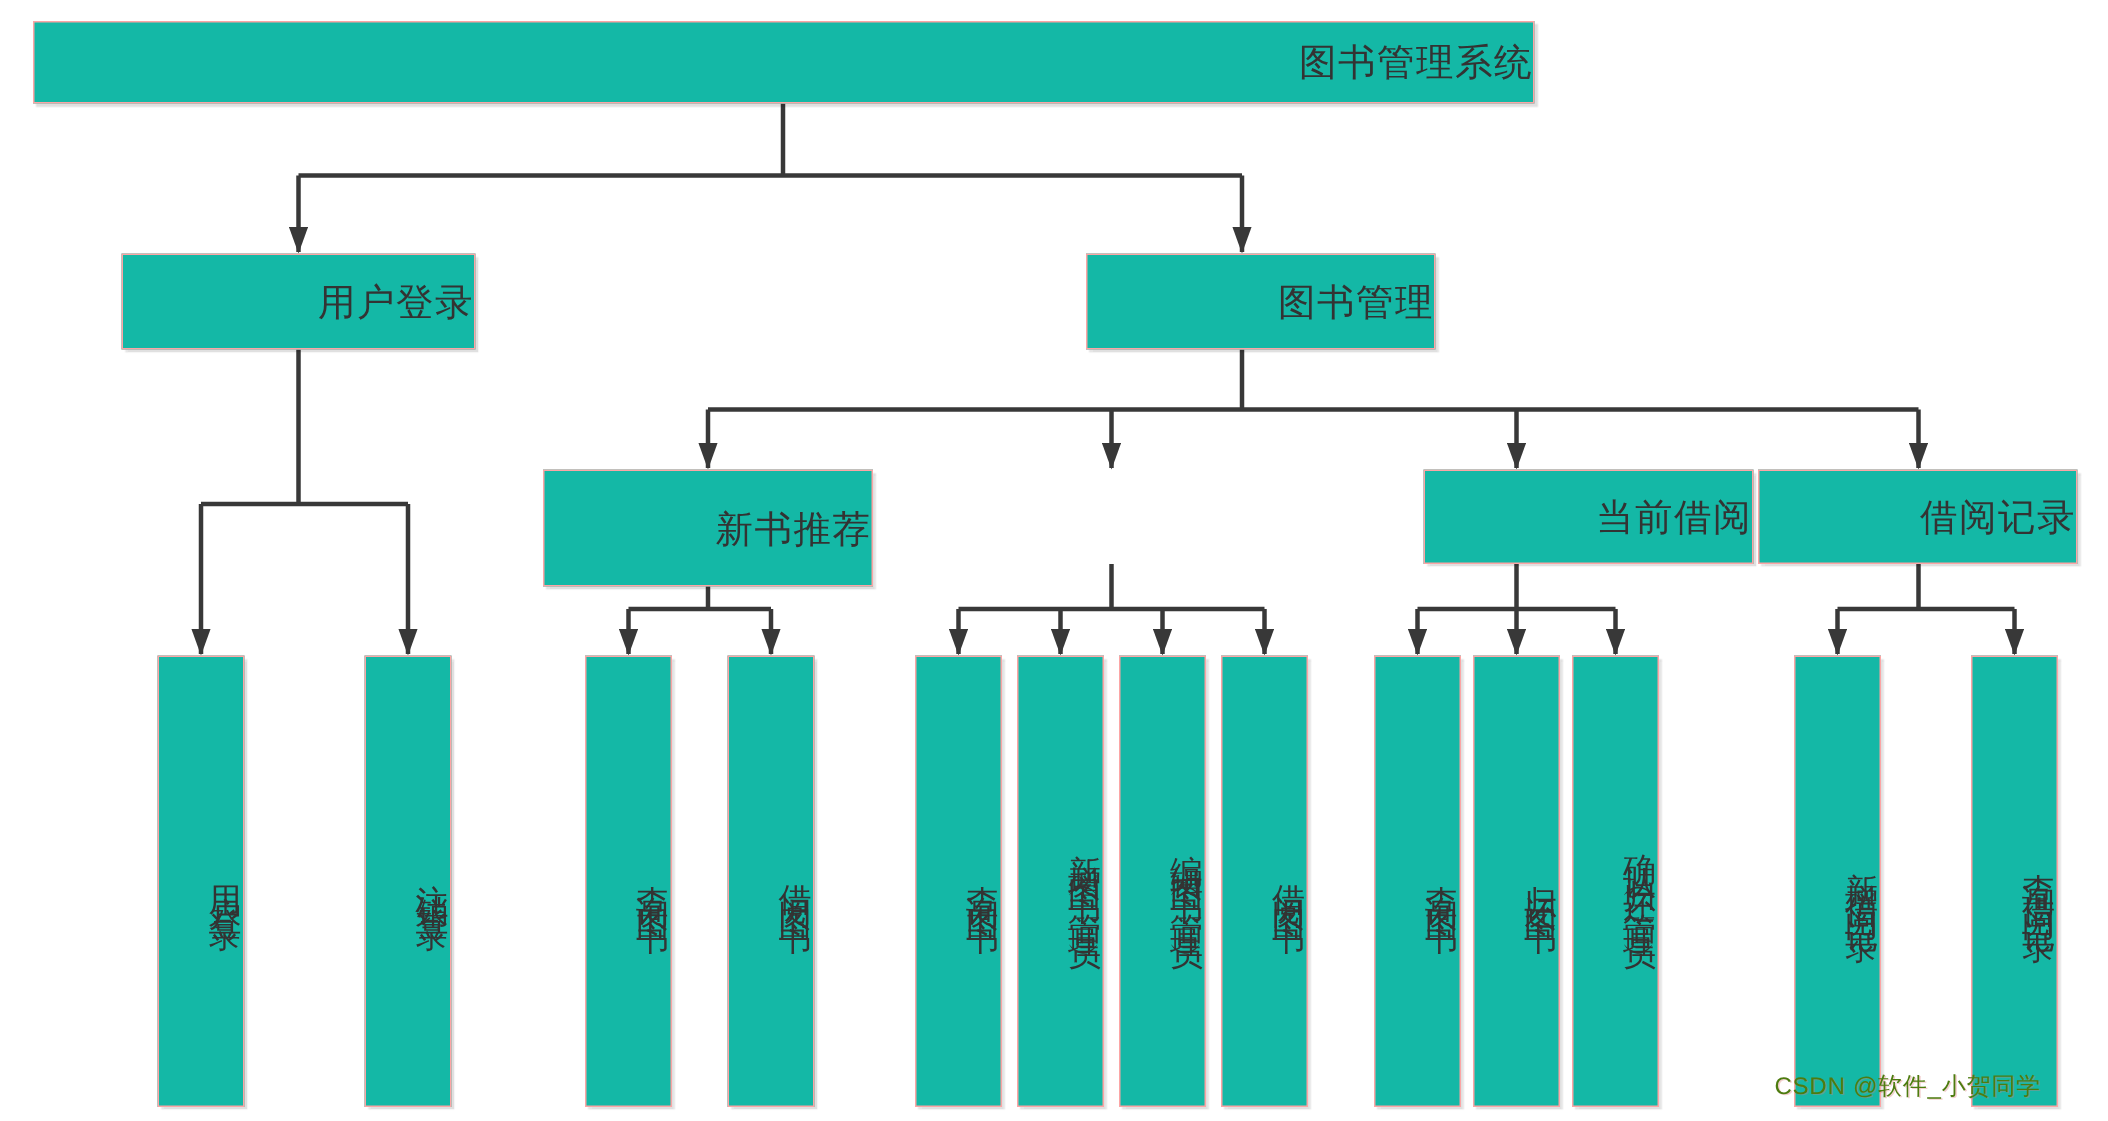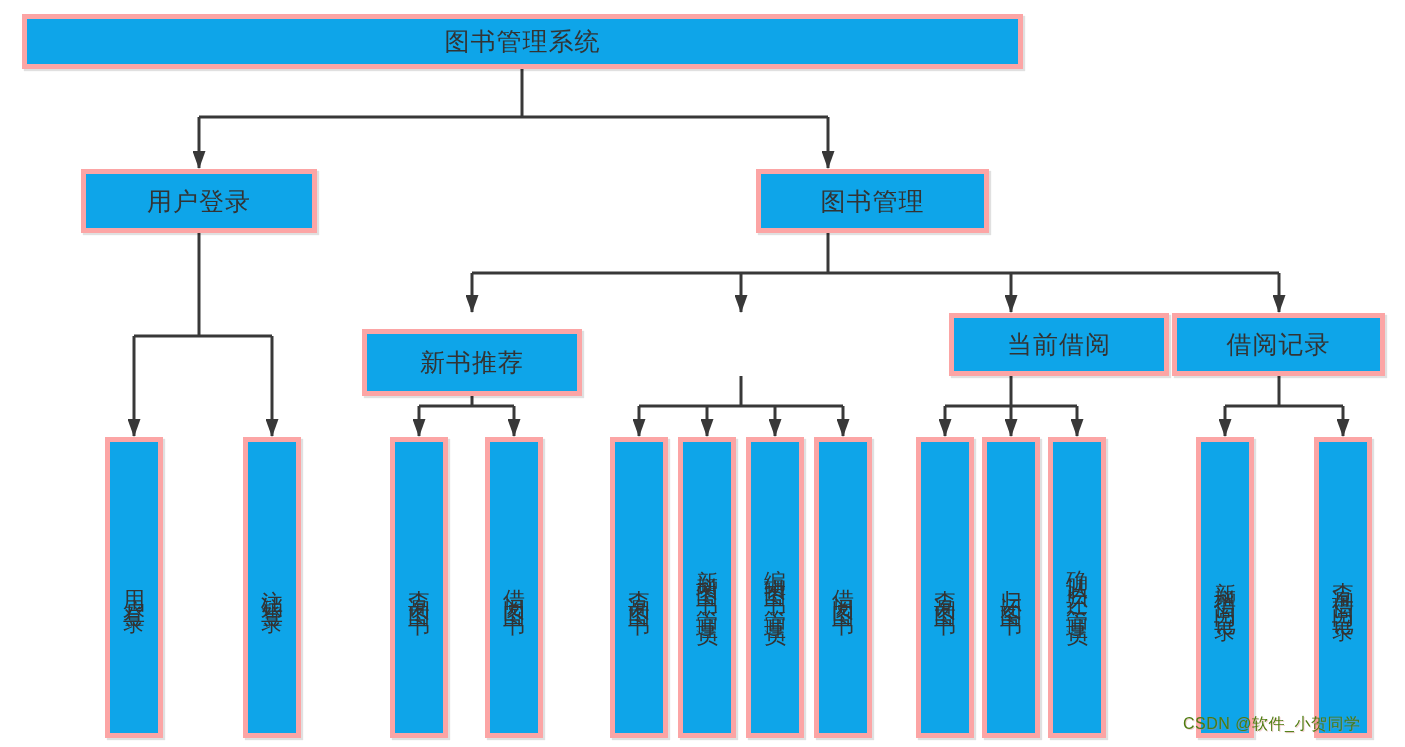--- a/index.html
+++ b/index.html
@@ -9,25 +9,25 @@
     font-family: "Liberation Sans", sans-serif;
     position: relative;
     overflow: hidden;
   }
   .canvas { position: absolute; left: 0; top: 0; width: 1405px; height: 747px; }
   svg.wires { position: absolute; left: 0; top: 0; z-index: 1; }
   .wire { stroke: #383838; stroke-width: 3; fill: none; }
   .box {
     position: absolute;
     box-sizing: border-box;
-    background: #0ea5e9;
-    border: 5px solid #fca5a5;
+    background: #14b8a6;
+    border: 1px solid #fca5a5;
     display: flex;
     align-items: center;
-    justify-content: center;
+    justify-content: flex-end;
     color: #333333;
     z-index: 2;
     box-shadow: 2px 2px 1px rgba(0,0,0,0.12);
   }
   .hlabel {
     font-size: 25px;
     letter-spacing: 1px;
     color: #333333;
     white-space: nowrap;
   }
@@ -118,25 +118,25 @@
     </g>
   </svg>
 
   <div class="box" style="left:22px; top:14px; width:1001px; height:55px;">
     <span class="hlabel">图书管理系统</span>
   </div>
 
   <div class="box" style="left:81px; top:169px; width:236px; height:64px;">
     <span class="hlabel">用户登录</span>
   </div>
-  <div class="box" style="left:756px; top:169px; width:233px; height:64px;">
+  <div class="box" style="left:724px; top:169px; width:233px; height:64px;">
     <span class="hlabel">图书管理</span>
   </div>
 
-  <div class="box" style="left:362px; top:313px; width:220px; height:67px;margin-top:16px;">
+  <div class="box" style="left:362px; top:313px; width:220px; height:78px;">
     <span class="hlabel">新书推荐</span>
   </div>
   <div class="box" style="left:901px; top:313px; width:220px; height:63px;margin-left:48px;">
     <span class="hlabel">当前借阅</span>
   </div>
   <div class="box" style="left:1172px; top:313px; width:213px; height:63px;">
     <span class="hlabel">借阅记录</span>
   </div>
 
   <div class="box" style="left:105px; top:437px; width:58px; height:301px;">

